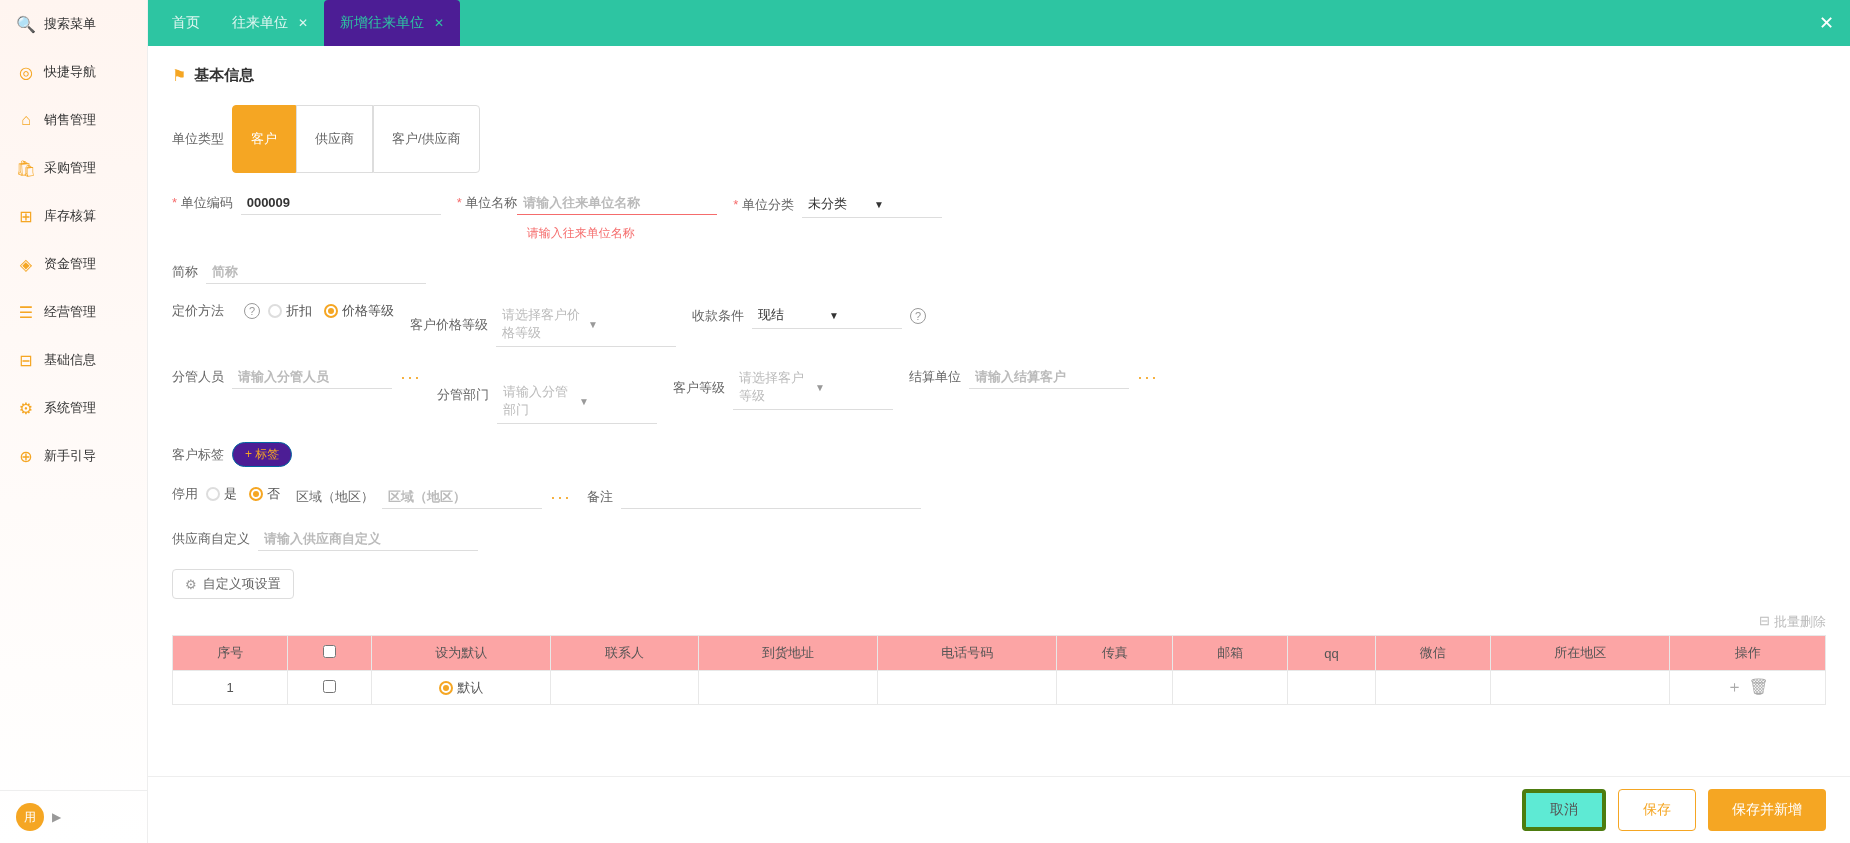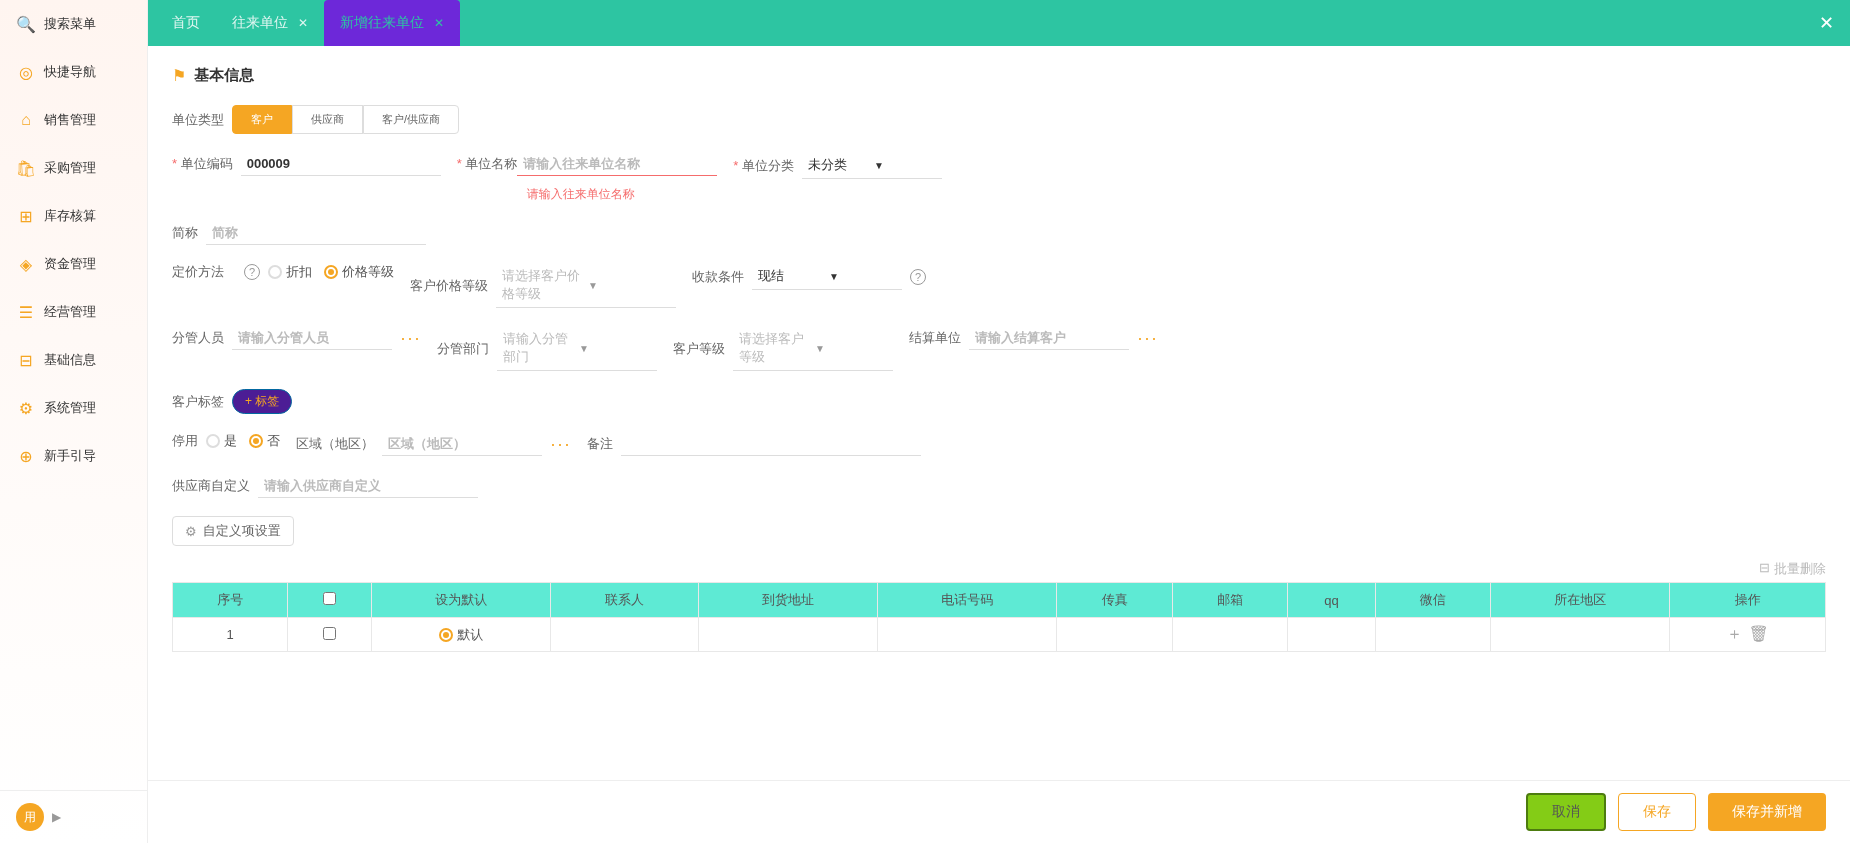--- a/index.html
+++ b/index.html
@@ -64,21 +64,21 @@
       align-items: center;
       gap: 6px;
       padding: 0 16px;
       height: 46px;
       color: rgba(255,255,255,0.85);
       cursor: pointer;
       font-size: 14px;
       white-space: nowrap;
     }
     .tab.active {
-      background: #6d28d9;
+      background: #4c1d95;
       color: #2dc5a2;
       border-radius: 4px 4px 0 0;
       justify-content: flex-end;
     }
     .tab .tab-close { font-size: 12px; color: inherit; margin-left: 4px; }
 
     
     .content-area {
       flex: 1;
       background: #fff;
@@ -131,24 +131,24 @@
     }
     .form-input.error { border-bottom-color: #f56c6c; }
     .form-input::placeholder { color: #bbb; }
     .error-msg { color: #f56c6c; font-size: 12px; margin-top: 2px; }
 
     .input-wide { width: 200px; }
 
     
     .type-btn-group { display: flex; gap: 0; }
     .type-btn {
-      padding: 6px 18px;
+      padding: 24px 18px;
       border: 1px solid #ddd;
       background: #fff;
-      font-size: 11px;
+      font-size: 13px;
       cursor: pointer;
       color: #666;
     }
     .type-btn:first-child { border-radius: 4px 0 0 4px; }
     .type-btn:last-child { border-radius: 0 4px 4px 0; }
     .type-btn.active { background: #f5a623; color: #fff; border-color: #f5a623; }
 
     
     .select-box {
       display: flex;
@@ -206,21 +206,21 @@
       cursor: pointer;
       background: #fff;
       display: flex; align-items: center; gap: 6px;
       margin-bottom: 14px;
     }
     .custom-btn .gear { color: #999; }
 
     
     .data-table { width: 100%; border-collapse: collapse; font-size: 13px; }
     .data-table th {
-      background: #5eead4;
+      background: #fca5a5;
       border: 1px solid #e8e8e8;
       padding: 8px 10px;
       text-align: center;
       color: #555;
       font-weight: normal;
       white-space: nowrap;
     }
     .data-table td {
       border: 1px solid #e8e8e8;
       padding: 6px 10px;
@@ -233,22 +233,22 @@
     .footer {
       background: #fff;
       border-top: 1px solid #eee;
       padding: 12px 24px;
       display: flex;
       justify-content: flex-end;
       gap: 12px;
     }
     .btn-cancel {
       padding: 8px 24px;
-      border: 2px solid #4d7c0f;
-      background: #84cc16;
+      border: 4px solid #4d7c0f;
+      background: #5eead4;
       border-radius: 4px;
       font-size: 14px;
       color: #555;
       cursor: pointer;
     }
     .btn-save {
       padding: 8px 24px;
       border: 1px solid #ddd;
       background: #fff;
       border-radius: 4px;
@@ -422,21 +422,21 @@
     </div>
 
     <div class="form-row">
       <div class="form-group">
         <span class="form-label">分管人员</span>
         <input class="form-input" style="width: 160px;" type="text" placeholder="请输入分管人员">
         <span class="more-btn">···</span>
       </div>
       <div class="form-group">
         <span class="form-label">分管部门</span>
-        <div class="select-box" style="width:160px;">
+        <div class="select-box" style="width:160px;margin-top:14px;">
           <span>请输入分管部门</span>
           <span class="chevron">▼</span>
         </div>
       </div>
       <div class="form-group">
         <span class="form-label">客户等级</span>
         <div class="select-box" style="width:160px;">
           <span>请选择客户等级</span>
           <span class="chevron">▼</span>
         </div>

